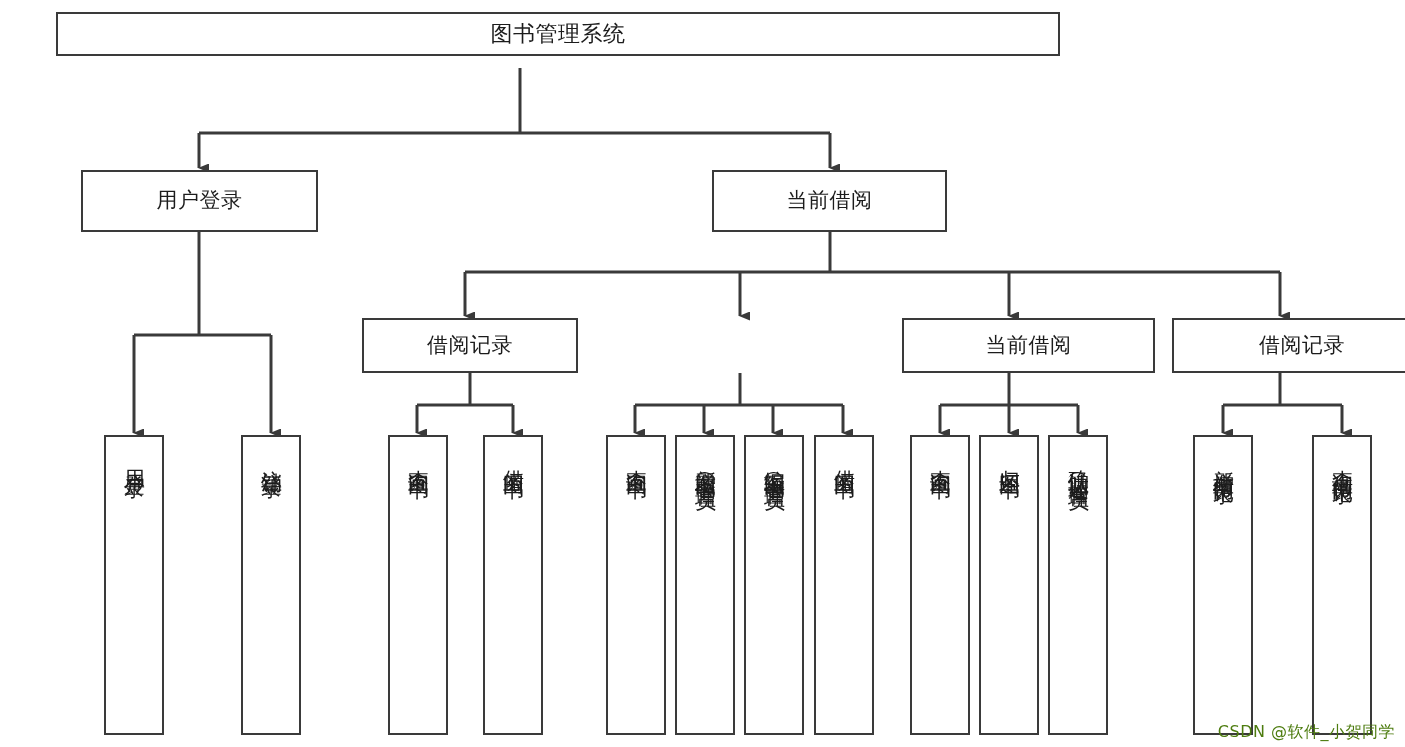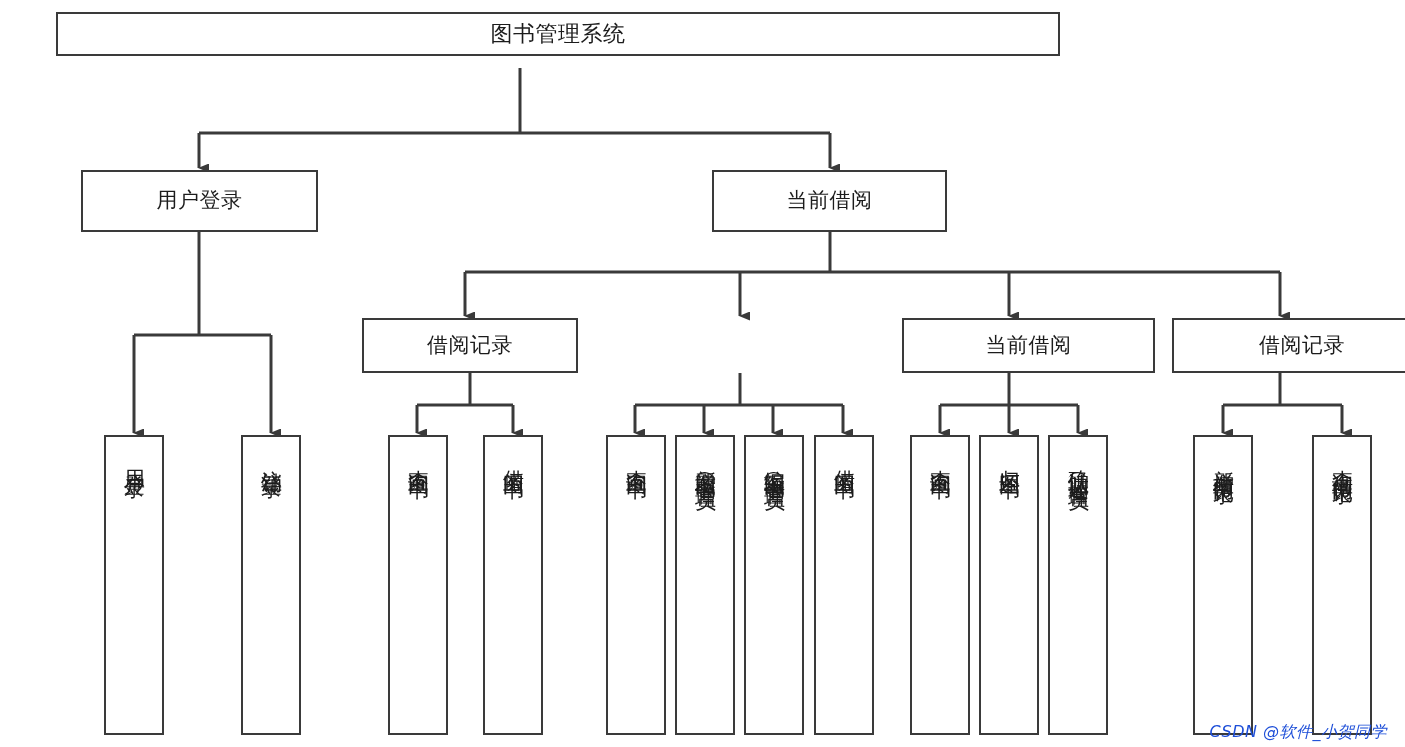--- a/index.html
+++ b/index.html
@@ -60,28 +60,27 @@
   .node.vert .node-label {
     writing-mode: vertical-rl;
     text-orientation: upright;
     font-size: 21px;
     line-height: 1;
     letter-spacing: 3px;
     white-space: nowrap;
   }
   #watermark {
     position: absolute;
-    right: 18px;
+    right: 10px;
     bottom: 4px;
     font-size: 16px;
-    color: #1d4ed8;
+    color: #4d7c0f;
     z-index: 5;
     white-space: nowrap;
     letter-spacing: 0.5px;
-    font-style: italic;
   }
 </style>
 </head>
 <body>
 
 <div id="diagram-canvas">
 
   <svg id="edge-layer" viewBox="0 0 1405 747" width="1405" height="747" xmlns="http://www.w3.org/2000/svg">
     <defs>
       <marker id="arrowhead" markerWidth="9" markerHeight="11" refX="4.5" refY="10" orient="auto" markerUnits="userSpaceOnUse">

